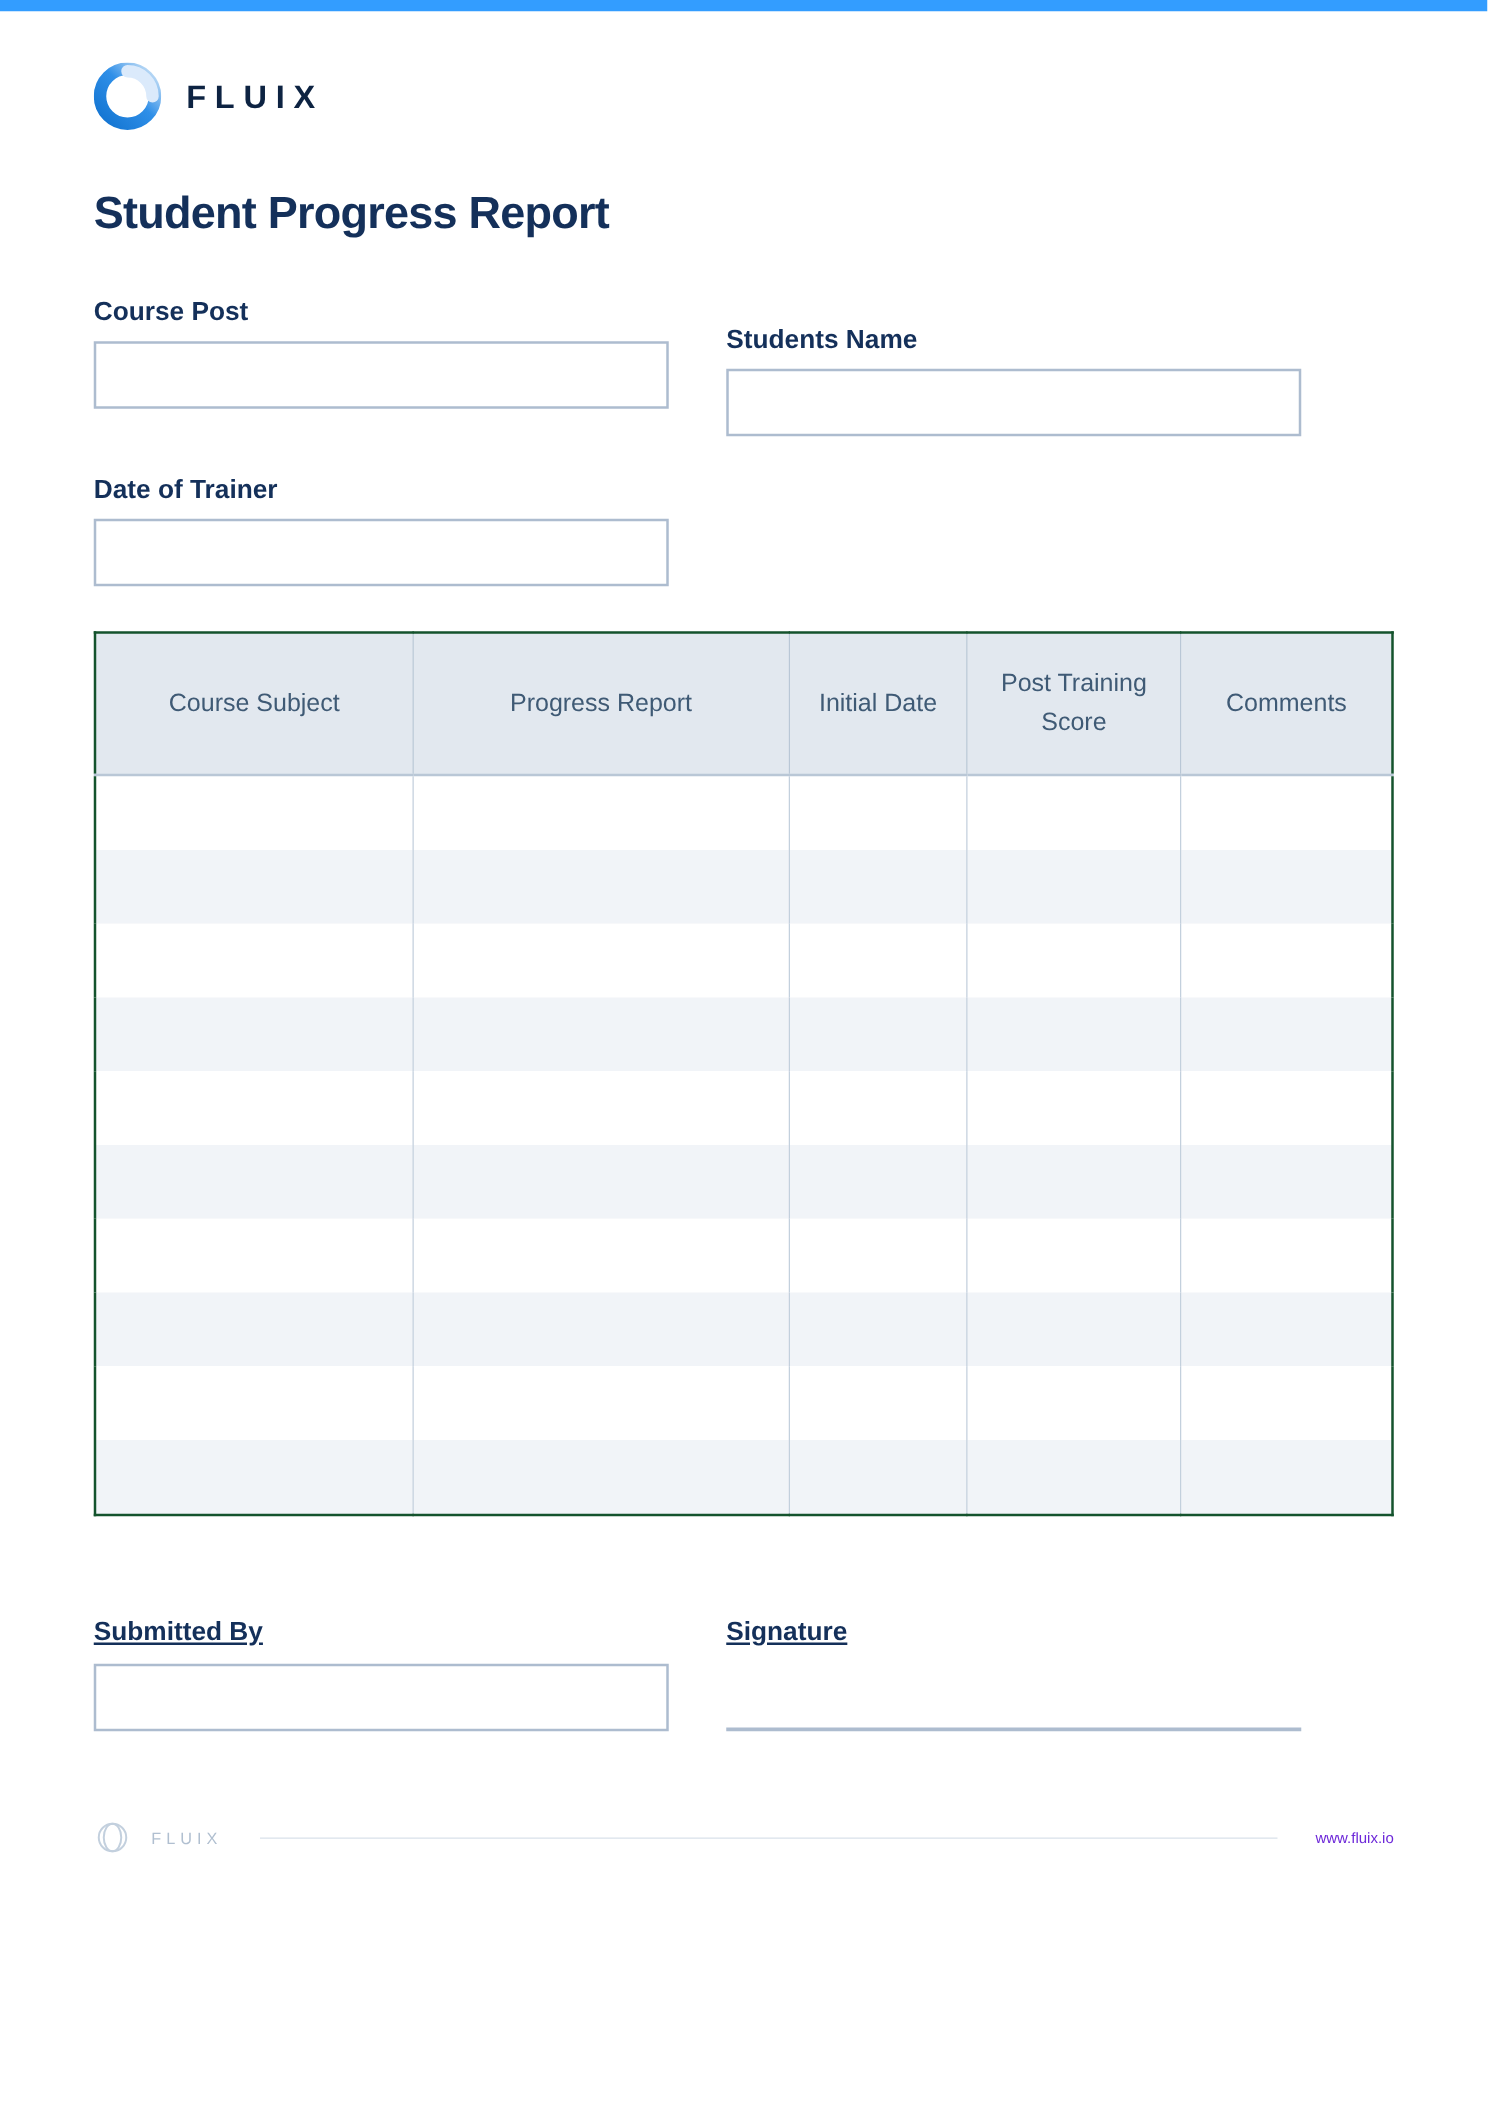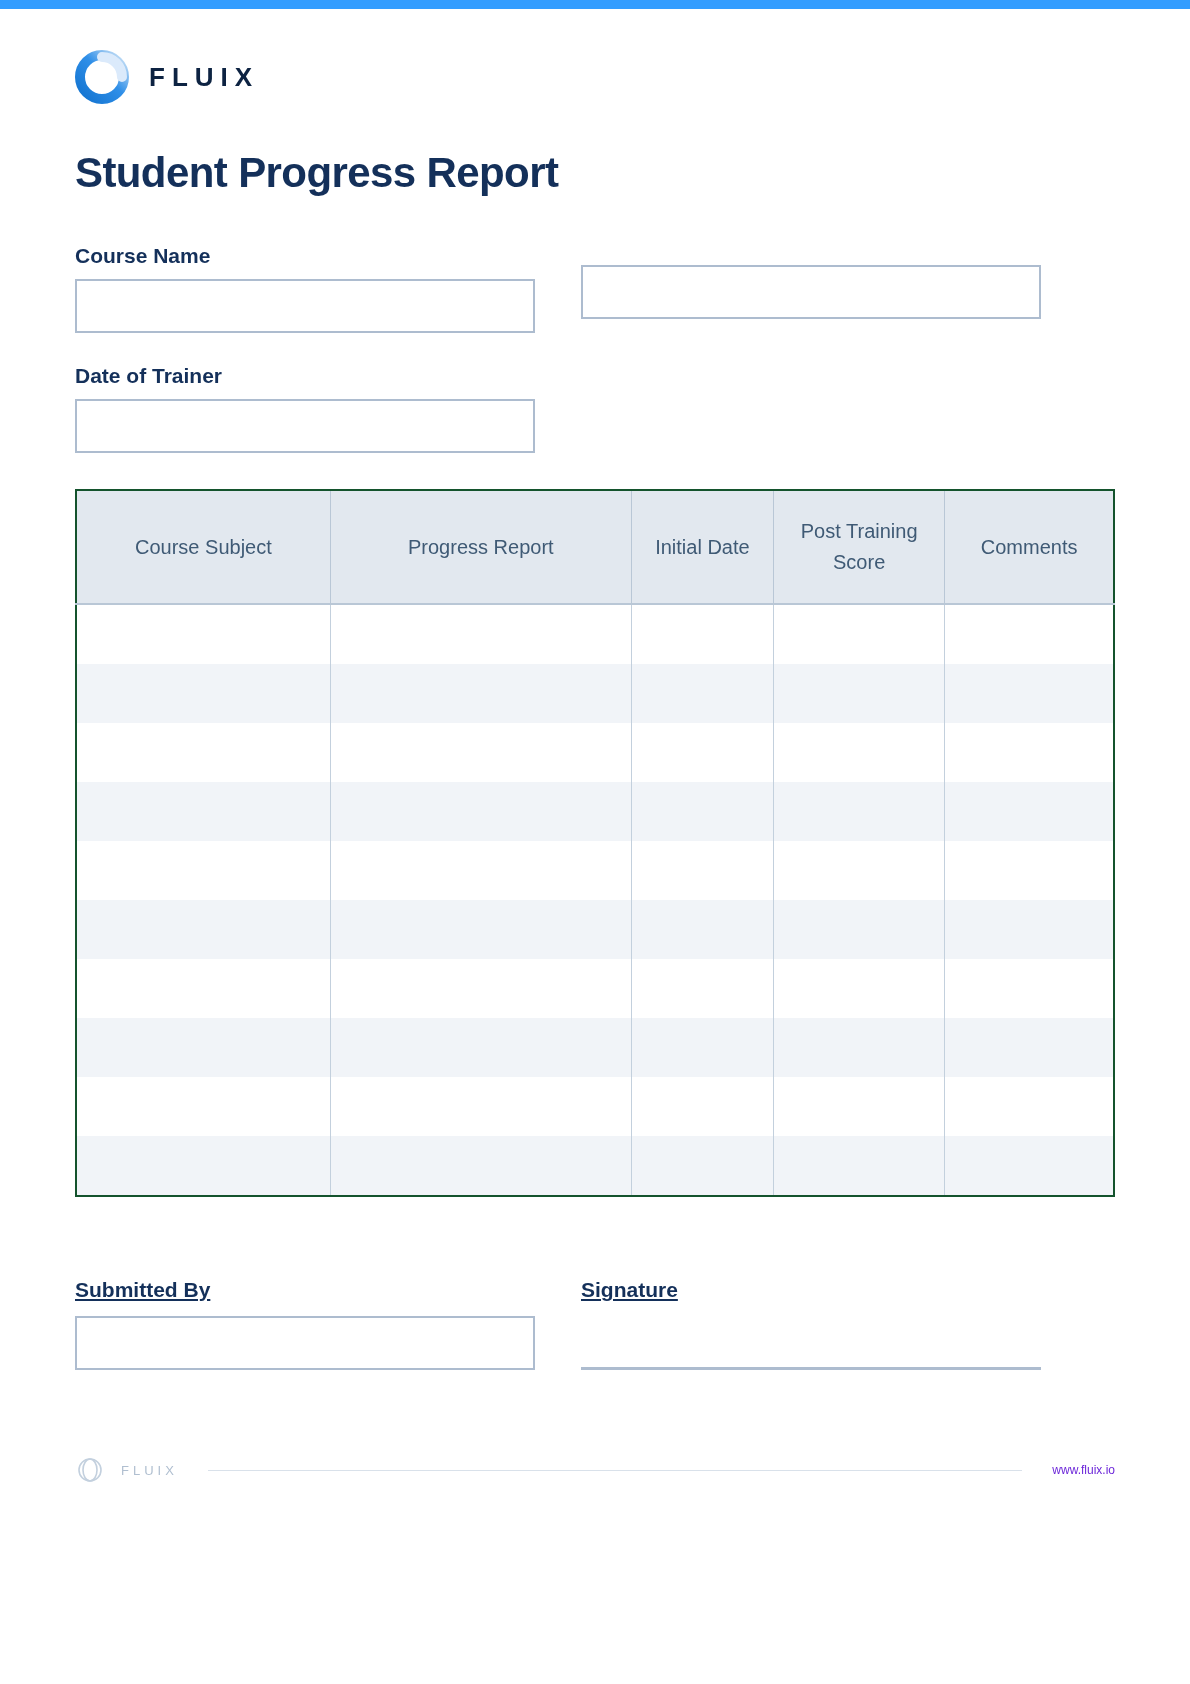--- a/index.html
+++ b/index.html
@@ -48,21 +48,21 @@
   .brand-word {
     font-size: 26px;
     font-weight: 700;
     letter-spacing: 7px;
     color: #0d2342;
   }
 
   
   .doc-title {
     margin-top: 45px;
-    font-size: 42px;
+    font-size: 36px;
     line-height: 1.05;
     font-weight: 700;
     letter-spacing: -0.6px;
     color: #14305a;
   }
 
   
   .form-grid {
     margin-top: 48px;
     display: grid;
@@ -196,26 +196,27 @@
         <path d="M27 7 A20 20 0 0 1 47 27" fill="none" stroke="#dbeafb" stroke-width="10" stroke-linecap="round"></path>
       </svg>
       <div class="brand-word">FLUIX</div>
     </div>
 
     <h1 class="doc-title">Student Progress Report</h1>
 
     <div class="form-grid">
 
       <div class="field">
-        <div class="field-label">Course Name</div>
+        <div class="field-label">Course Post</div>
         <input class="field-input" type="text" placeholder="" style="">
       </div>
 
 
       <div class="field row2">
+        <div class="field-label">Students Name</div>
         <input class="field-input" type="text" placeholder="" style="">
       </div>
 
       <div class="field row2">
         <div class="field-label">Date of Trainer</div>
         <input class="field-input" type="text" placeholder="" style="">
       </div>
 
     </div>
 

